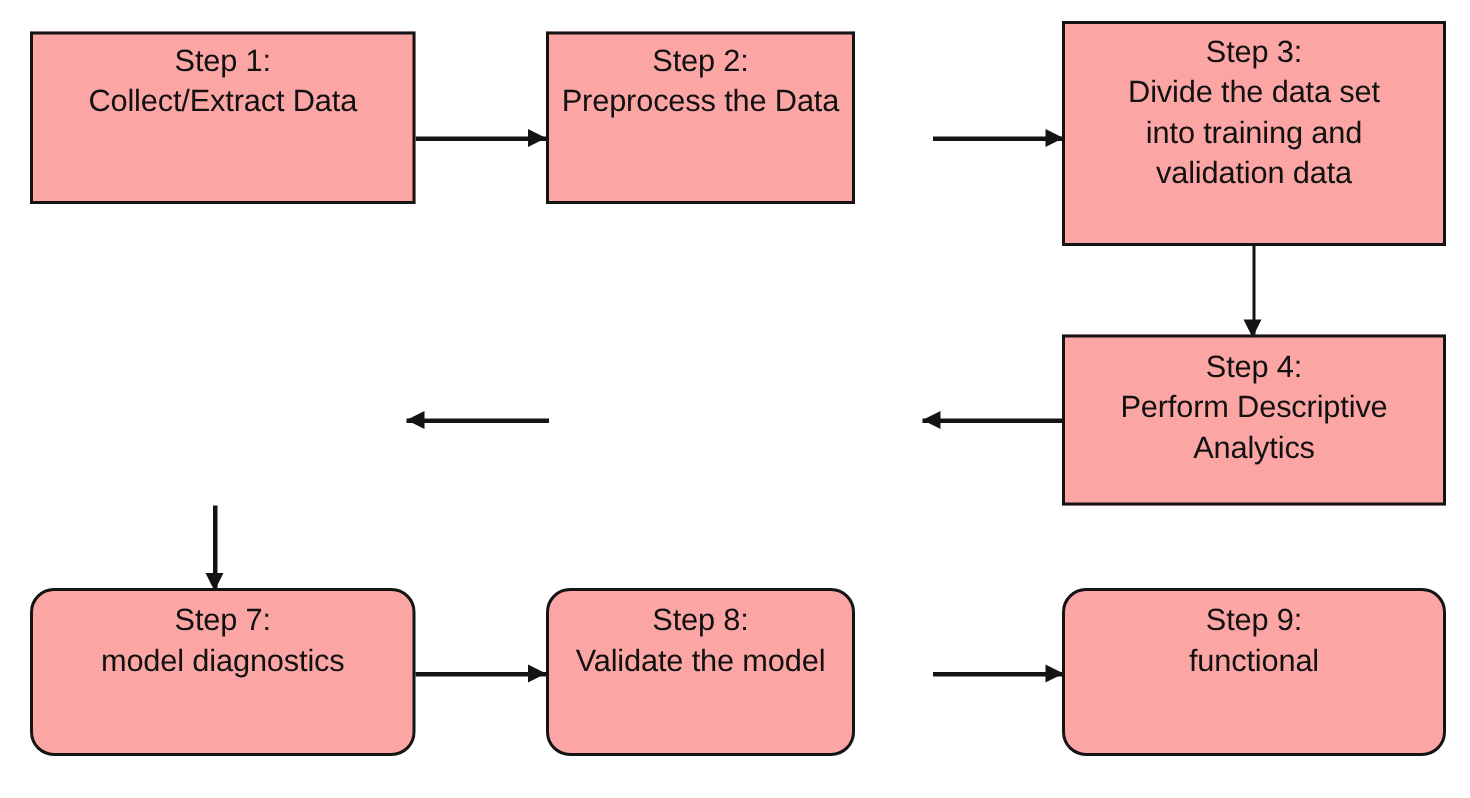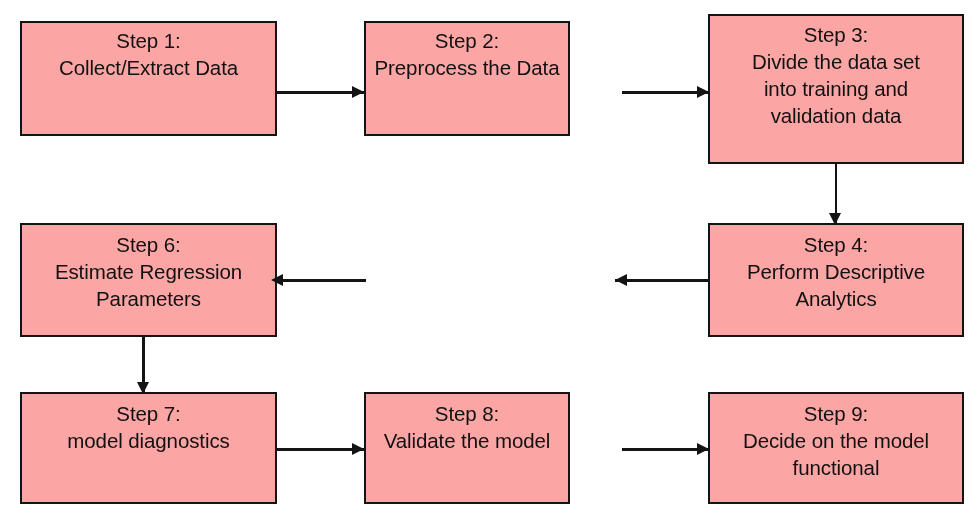--- a/index.html
+++ b/index.html
@@ -31,21 +31,21 @@
     z-index: 2;
   }
   .node .line {
     display: block;
     white-space: nowrap;
   }
   
   .r1 { top: 21px; height: 115px; padding-top: 4px; }
   .r1.tall { top: 14px; height: 150px; padding-top: 5px; }
   .r2 { top: 223px; height: 114px; padding-top: 6px; }
-  .r3 { top: 392px; height: 112px; padding-top: 6px; }
+  .r3 { top: 392px; height: 112px; padding-top: 6px; border-radius: 16px; }
 
   .colA { left: 20px;  width: 257px; }
   .colB { left: 364px; width: 206px; }
   .colC { left: 708px; width: 256px; }
 
   
   .conn {
     position: absolute;
     background: #141414;
     z-index: 1;
@@ -113,42 +113,36 @@
     <span class="line">Preprocess the Data</span>
   </div>
 
   <div class="node r1 tall colC">
     <span class="line">Step 3:</span>
     <span class="line">Divide the data set</span>
     <span class="line">into training and</span>
     <span class="line">validation data</span>
   </div>
 
-  <div class="node r2 colA">
-    <span class="line">Step 6:</span>
-    <span class="line">Estimate Regression</span>
-    <span class="line">Parameters</span>
-  </div>
 
 
   <div class="node r2 colC">
     <span class="line">Step 4:</span>
     <span class="line">Perform Descriptive</span>
     <span class="line">Analytics</span>
   </div>
 
   <div class="node r3 colA">
     <span class="line">Step 7:</span>
     <span class="line">model diagnostics</span>
   </div>
 
   <div class="node r3 colB">
     <span class="line">Step 8:</span>
     <span class="line">Validate the model</span>
   </div>
 
   <div class="node r3 colC">
     <span class="line">Step 9:</span>
-    <span class="line">Decide on the model</span>
     <span class="line">functional</span>
   </div>
 
 </div>
 
 </body></html>

